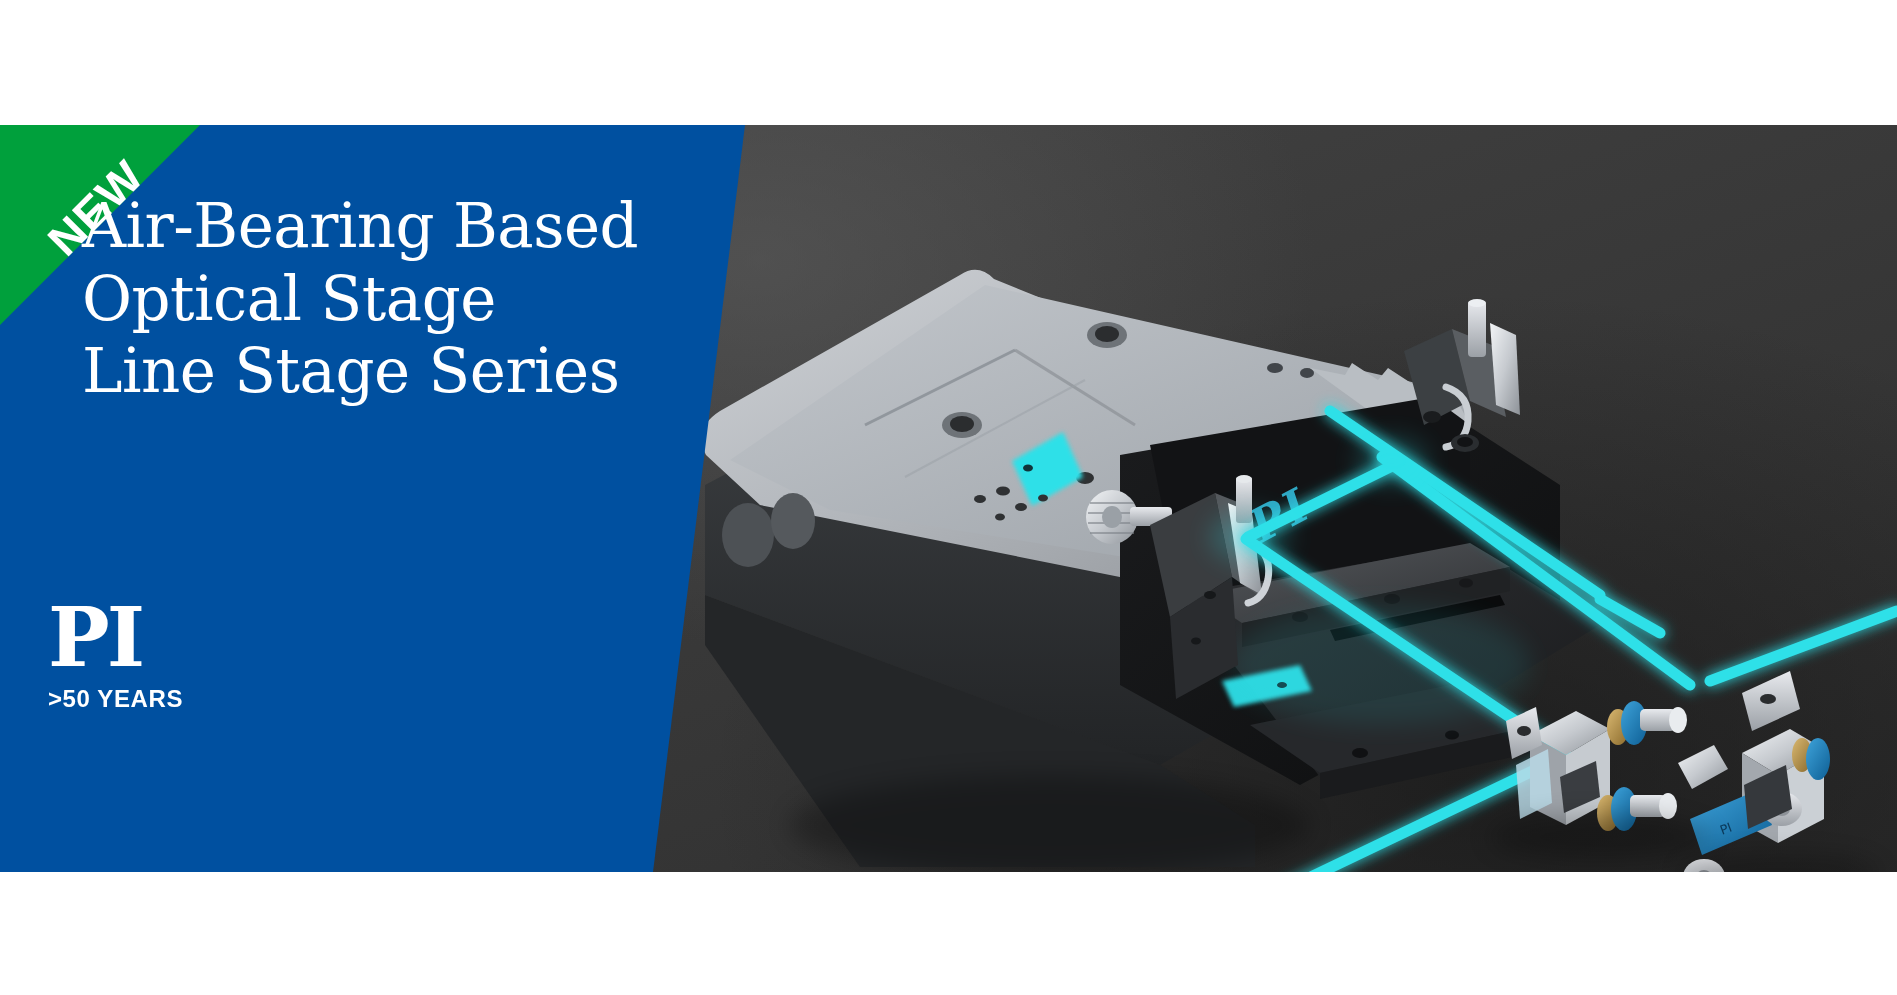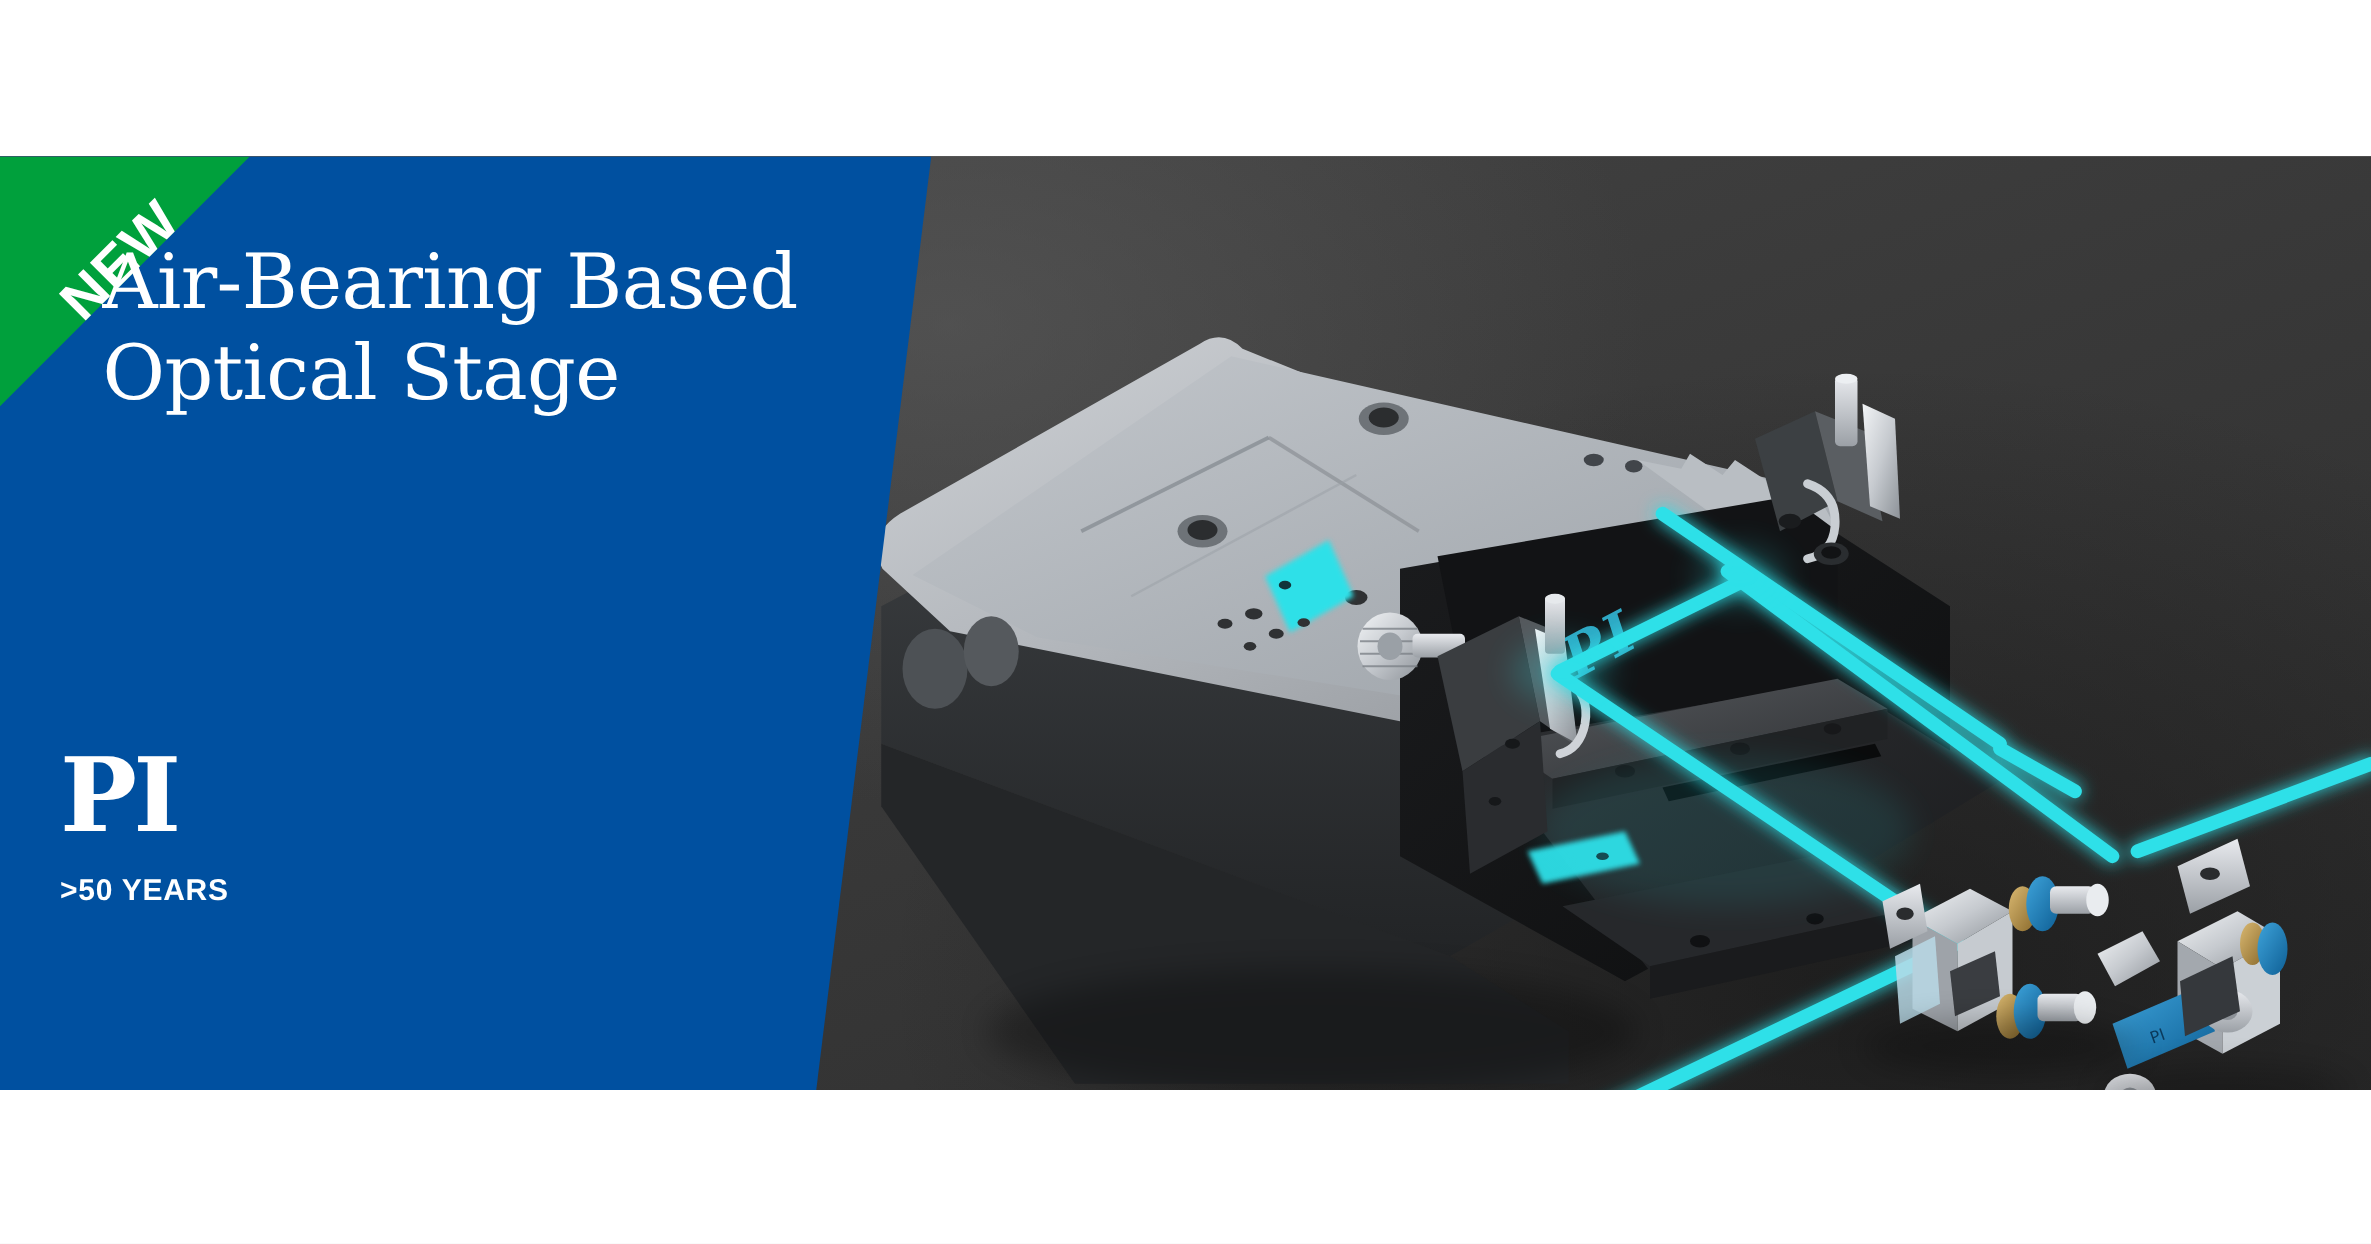--- a/index.html
+++ b/index.html
@@ -33,21 +33,21 @@
   .headline{position:absolute;left:82px;top:65px;width:620px;
     color:#ffffff;font-family:"DejaVu Serif","Liberation Serif",serif;
     font-size:61px;line-height:1.19;font-weight:400;letter-spacing:-.5px;}
   .headline .ln{display:block;white-space:nowrap;}
 
   
   .logo{position:absolute;left:48px;top:479px;}
   .logo .pi{color:#ffffff;font-family:"DejaVu Serif","Liberation Serif",serif;
     font-weight:bold;font-size:82px;line-height:.82;letter-spacing:-3px;}
   .logo .years{color:#ffffff;font-family:"Liberation Sans",sans-serif;
-    font-weight:bold;font-size:24px;letter-spacing:.6px;margin-top:28px;}
+    font-weight:bold;font-size:24px;letter-spacing:.6px;margin-top:14px;}
 
   
   .product{position:absolute;left:0;top:0;width:1897px;height:747px;}
   .product svg{position:absolute;left:0;top:0;}
 </style>
 </head>
 <body>
 
 <div class="banner">
 
@@ -309,20 +309,21 @@
 
     <div class="blue-panel">
 
       <div class="new-ribbon">
         <div class="new-text">NEW</div>
       </div>
 
       <div class="headline">
         <span class="ln">Air-Bearing Based</span>
         <span class="ln">Optical Stage</span>
+        <span class="ln">Line Stage Series</span>
       </div>
 
       <div class="logo">
         <div class="pi">PI</div>
         <div class="years">&gt;50 YEARS</div>
       </div>
 
     </div>
 
   </div>

